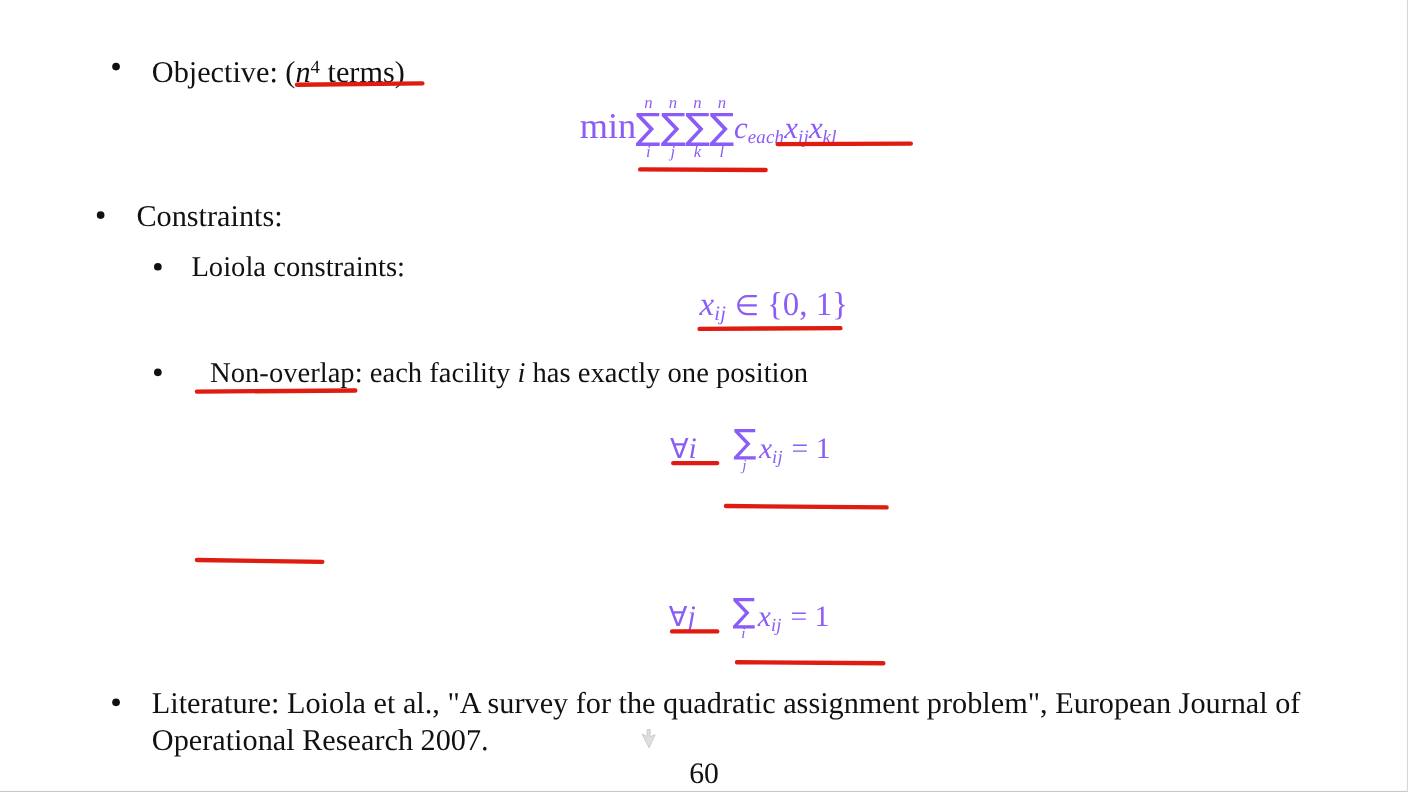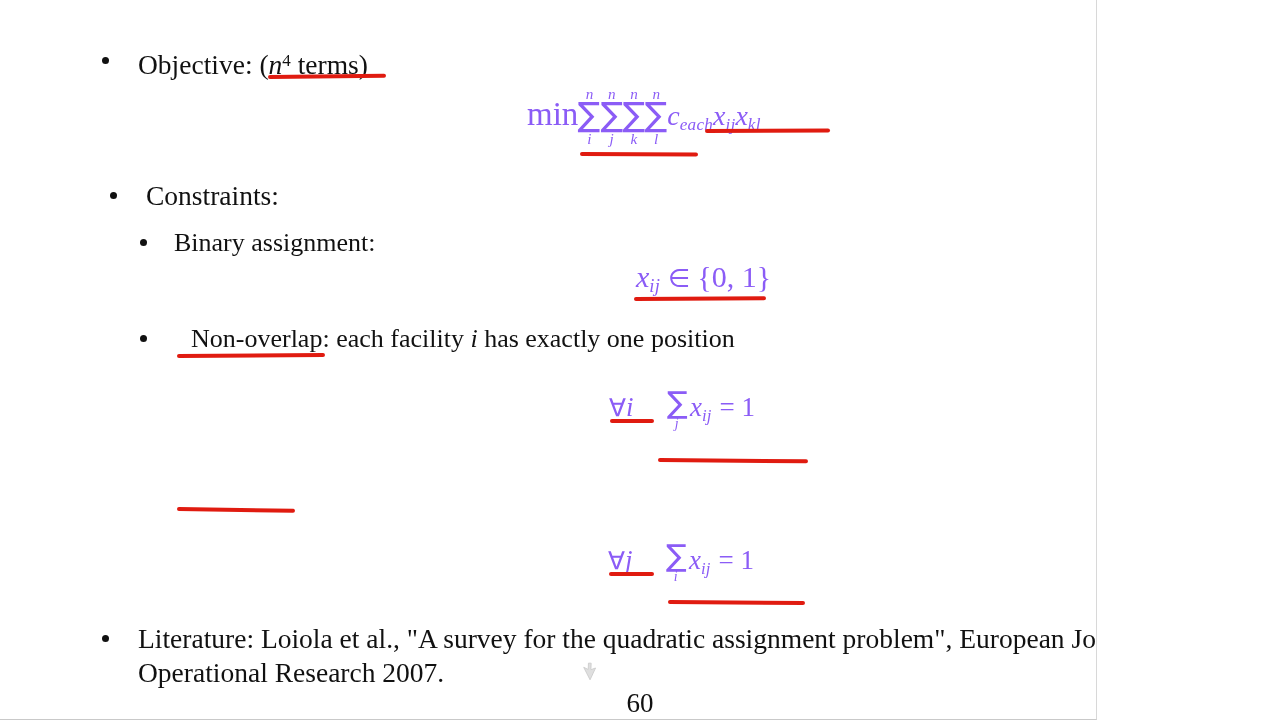--- a/index.html
+++ b/index.html
@@ -6,21 +6,21 @@
     margin: 0;
     padding: 0;
     background: #ffffff;
   }
   body {
     font-family: "Liberation Serif", "DejaVu Serif", serif;
     color: #0a0a0a;
   }
   #slide {
     position: relative;
-    width: 1097px;
+    width: 1280px;
     height: 720px;
     background: #ffffff;
     overflow: hidden;
     border-right: 1px solid #d8d8d8;
     border-bottom: 1px solid #c9c9c9;
     box-sizing: border-box;
   }
 
   
   .bullet-row {
@@ -139,28 +139,28 @@
         <span class="lim top">n</span>
         <span class="sym">∑</span>
         <span class="lim bot">k</span>
       </span><span class="bigop">
         <span class="lim top">n</span>
         <span class="sym">∑</span>
         <span class="lim bot">l</span>
       </span><span class="mi" style="font-size:0.85em">c</span><sub class="sb" style="font-size:0.52em">each</sub><span class="mi" style="font-size:0.85em">x</span><sub class="sb" style="font-size:0.52em">ij</sub><span class="mi" style="font-size:0.85em">x</span><sub class="sb" style="font-size:0.52em">kl</sub>
   </div>
 
-  <div class="bullet-row lvl1" style="left:110px; top:179px;">
+  <div class="bullet-row lvl1" style="left:88px; top:179px;">
     <span class="dot lvl1"></span>
     <span class="btext" style="margin-left:29px;">Constraints:</span>
   </div>
 
   <div class="bullet-row lvl2" style="left:140px; top:226px;">
     <span class="dot lvl2"></span>
-    <span class="btext" style="margin-left:27px;">Binary assignment:</span>
+    <span class="btext" style="margin-left:27px;">Loiola constraints:</span>
   </div>
 
   <div class="math" style="left:636px; top:260px; font-size:30px;">
     <span class="mi">x</span><sub class="sb">ij</sub><span class="mop" style="margin-left:8px; font-family:'DejaVu Sans',sans-serif; font-size:0.85em;">∈</span><span class="mop" style="margin-left:7px;">{0, 1}</span>
   </div>
 
   <div class="bullet-row lvl2" style="left:140px; top:322px;">
     <span class="dot lvl2"></span>
     <span class="btext" style="margin-left:44px;"><span>Non-overlap</span><span>: each facility </span><span class="mi">i</span><span> has exactly one position</span></span>
   </div>

